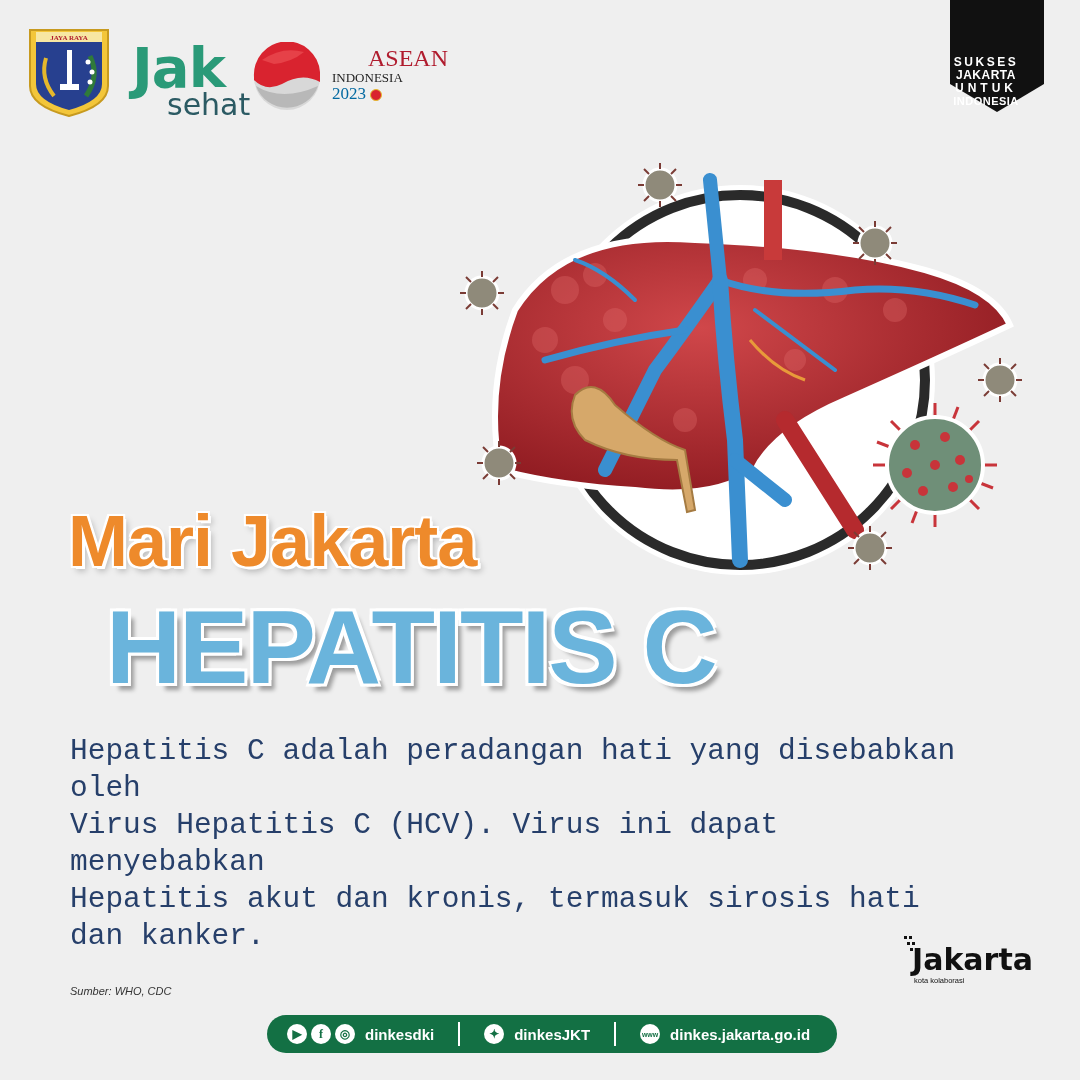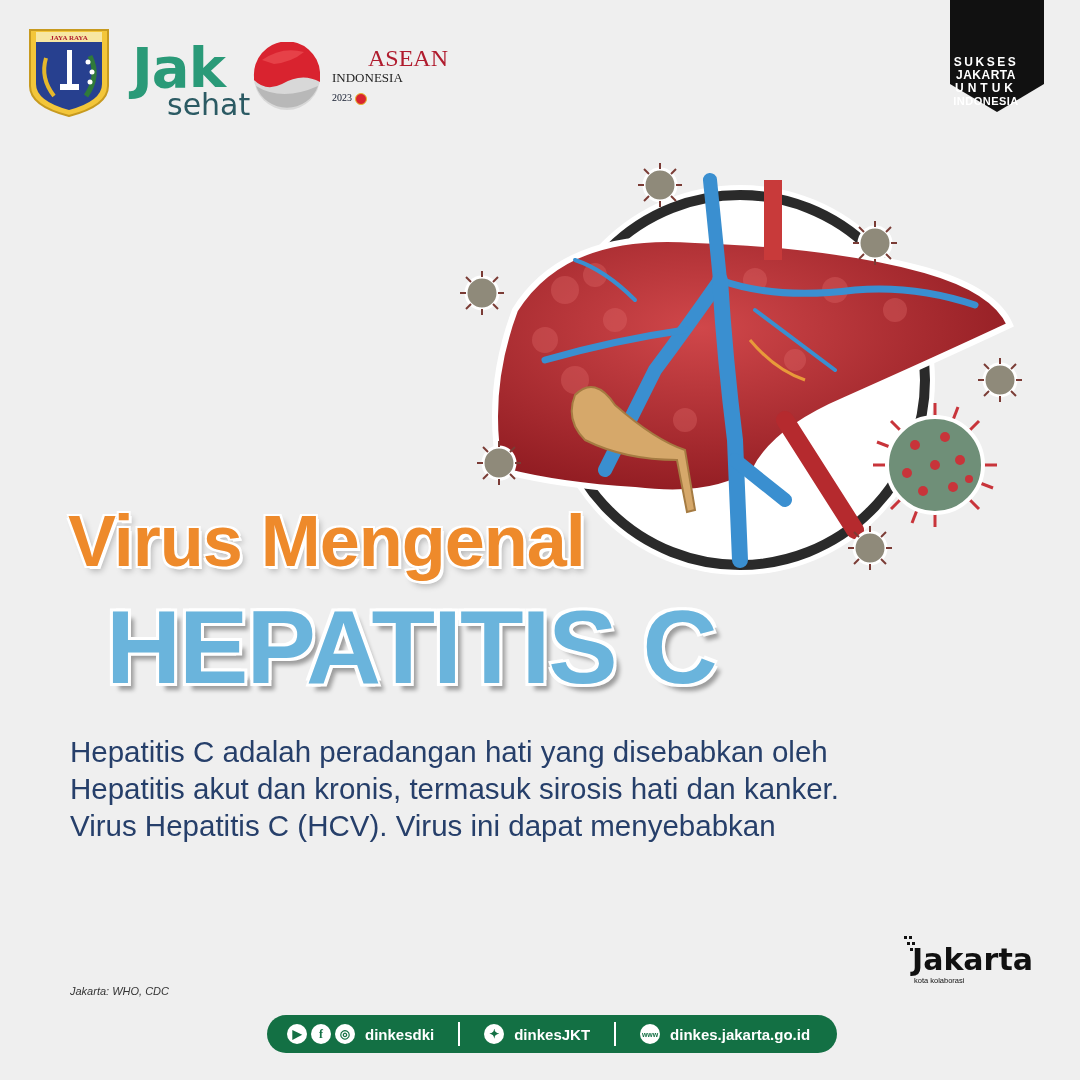--- a/index.html
+++ b/index.html
@@ -8,37 +8,37 @@
 
   
   .crest { left:28px; top:28px; width:82px; height:90px; }
   .jak { left:132px; top:40px; line-height:1; }
   .jak .jak-top { font-family:"DejaVu Sans", sans-serif; font-size:56px; color:#2a9a78; letter-spacing:-1px; font-weight:bold; display:block; }
   .jak .jak-bot { font-family:"DejaVu Sans", sans-serif; font-size:30px; color:#2b5a63; display:block; margin-top:-6px;margin-left:35px; }
   .asean-logo { left:252px; top:42px; width:70px; height:70px; }
   .asean-text { left:332px; top:46px; font-family:"Liberation Serif", serif; line-height:1.05; }
   .asean-text .a1 { font-size:24px; color:#b01c2e; display:block;margin-left:36px; }
   .asean-text .a2 { font-size:13px; color:#222; display:block; }
-  .asean-text .a3 { font-size:10px; color:#0f172a; display:block;margin-top:8px; }
+  .asean-text .a3 { font-size:17px; color:#0369a1; display:block; }
 
   
   .badge { left:950px; top:0; width:94px; height:112px; }
   .badge-text { left:950px; top:12px; width:72px; text-align:center; color:#fff; font-weight:bold; font-size:12px; line-height:13px; letter-spacing:0.5px;margin-top:44px; }
   .badge-text span { display:block; }
   .badge-text .spaced { letter-spacing:4px; }
 
   
   .illus { left:455px; top:140px; width:580px; height:470px; }
 
   
   .headline1 { left:68px; top:500px; font-size:72px; font-weight:bold; color:#ee8a2b; text-shadow: 3px 3px 0 #fff, -2px -2px 0 #fff, 2px -2px 0 #fff, -2px 2px 0 #fff, 4px 5px 6px rgba(0,0,0,0.25); letter-spacing:-1px; }
   .headline2 { left:66px; top:588px; font-size:104px; font-weight:bold; color:#6ab4dc; text-shadow: 3px 3px 0 #fff, -3px -3px 0 #fff, 3px -3px 0 #fff, -3px 3px 0 #fff, 6px 7px 4px rgba(0,0,0,0.35); letter-spacing:-2px;margin-left:40px; }
 
   .desc { left:70px; top:733px; width:920px; font-size:29.5px; color:#263f6a; line-height:37px; }
-  .desc span { display:block; }
+  .desc span { display:block;font-family:Liberation Mono, monospace; }
 
   .source { left:70px; top:985px; font-size:11px; font-style:italic; color:#333; }
 
   .jkt-logo { left:900px; top:934px; }
   .jkt-word { font-family:"DejaVu Sans", sans-serif; font-size:30px; font-weight:bold; color:#111; position:absolute; left:12px; top:8px; letter-spacing:0px; }
   .jkt-sub { position:absolute; left:14px; top:42px; font-size:7.5px; color:#111; white-space:nowrap; }
   .jkt-dots { position:absolute; left:2px; top:0; width:16px; height:20px; }
 
   
   .social { left:267px; top:1015px; width:570px; height:38px; background:#137044; border-radius:19px; display:flex; align-items:center; color:#fff; font-size:15px; }
@@ -173,30 +173,30 @@
         <circle cx="25" cy="-5" r="5"></circle>
       <circle cx="-28" cy="8" r="5"></circle>
         <circle cx="0" cy="0" r="5"></circle>
         <circle cx="18" cy="22" r="5"></circle>
       <circle cx="-12" cy="26" r="5"></circle>
         <circle cx="34" cy="14" r="4"></circle>
     </g>
   </g>
 </svg>
 
-<div class="abs headline1">Virus Mengenal</div>
+<div class="abs headline1">Mari Jakarta</div>
 <div class="abs headline2">HEPATITIS C</div>
 
 <div class="abs desc">
   <span>Hepatitis C adalah peradangan hati yang disebabkan oleh</span>
+  <span>Virus Hepatitis C (HCV). Virus ini dapat menyebabkan</span>
   <span>Hepatitis akut dan kronis, termasuk sirosis hati dan kanker.</span>
-  <span>Virus Hepatitis C (HCV). Virus ini dapat menyebabkan</span>
-</div>
-
-<div class="abs source">Jakarta: WHO, CDC</div>
+</div>
+
+<div class="abs source">Sumber: WHO, CDC</div>
 
 <div class="abs jkt-logo">
   <svg class="jkt-dots" viewBox="0 0 16 20">
     <rect x="2" y="2" width="3" height="3" fill="#111"></rect>
       <rect x="7" y="2" width="3" height="3" fill="#111"></rect>
     <rect x="5" y="8" width="3" height="3" fill="#111"></rect>
       <rect x="10" y="8" width="3" height="3" fill="#111"></rect>
     <rect x="8" y="14" width="3" height="3" fill="#111"></rect>
   </svg>
   <span class="jkt-word">Jakarta</span>

